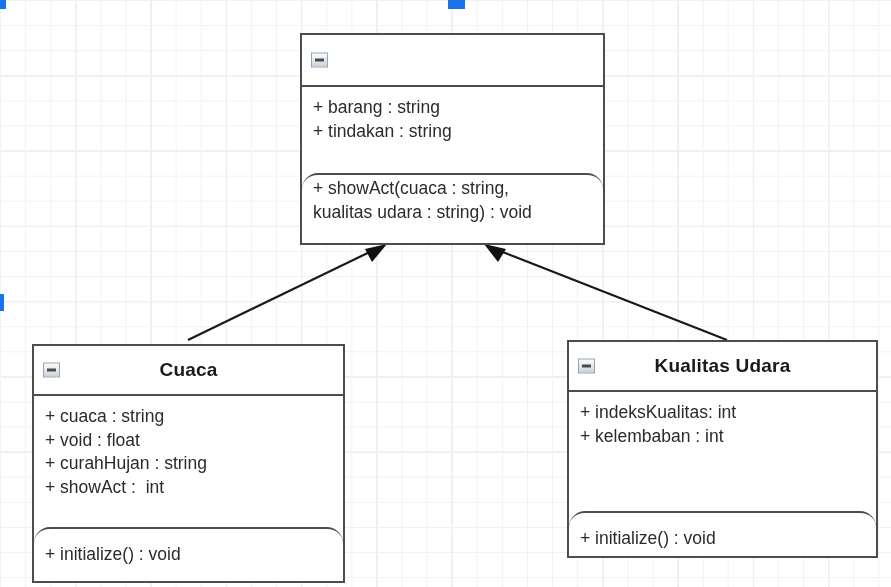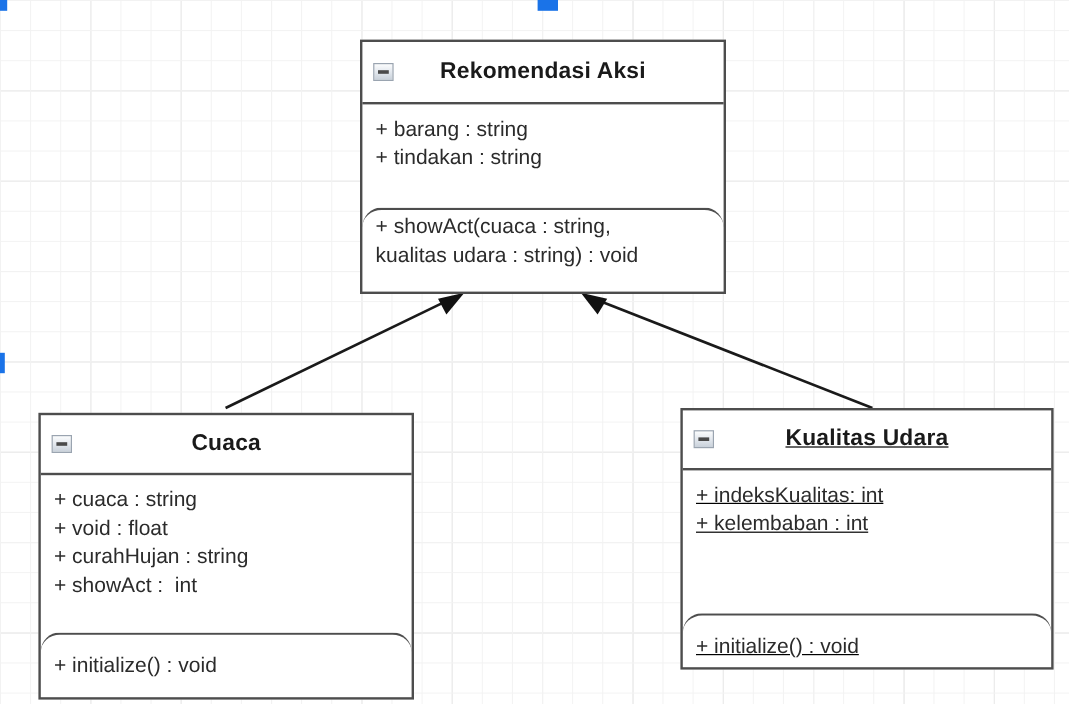--- a/index.html
+++ b/index.html
@@ -108,21 +108,21 @@
   #class-rekomendasi-aksi { left: 300px; top: 33px;  width: 305px; height: 212px; }
   #class-rekomendasi-aksi .uml-header { height: 52px; }
   #class-rekomendasi-aksi .attrs  { height: 73px; }
   #class-rekomendasi-aksi .ops    { padding-top: 2px; }
 
   #class-cuaca { left: 32px; top: 344px; width: 313px; height: 239px; }
   #class-cuaca .uml-header { height: 50px; }
   #class-cuaca .attrs  { height: 122px; }
   #class-cuaca .ops    { padding-top: 14px; }
 
-  #class-kualitas-udara { left: 567px; top: 340px; width: 311px; height: 218px; text-decoration: underline; }
+  #class-kualitas-udara { left: 567px; top: 340px; width: 311px; height: 218px; }
   #class-kualitas-udara .uml-header { height: 50px; }
   #class-kualitas-udara .attrs  { height: 119px; }
   #class-kualitas-udara .ops    { padding-top: 14px; }
 
   
   #connectors {
     position: absolute;
     left: 0; top: 0;
     width: 891px;
     height: 587px;
@@ -147,21 +147,20 @@
 
     <g>
       <line x1="727" y1="340" x2="495" y2="249" stroke="#1a1a1a" stroke-width="2.2"></line>
       <polygon points="484,244 506,249 498,262" fill="#111111"></polygon>
     </g>
   </svg>
 
   <div class="uml-class" id="class-rekomendasi-aksi">
     <div class="uml-header">
       <span class="collapse-icon"></span>
-      <span class="uml-title">Rekomendasi Aksi</span>
     </div>
     <div class="uml-compartment attrs">
       <div class="uml-line">+ barang : string</div>
       <div class="uml-line">+ tindakan : string</div>
     </div>
     <div class="uml-compartment ops divided">
       <div class="uml-line wrap">+ showAct(cuaca : string,
 kualitas udara : string) : void</div>
     </div>
   </div>

